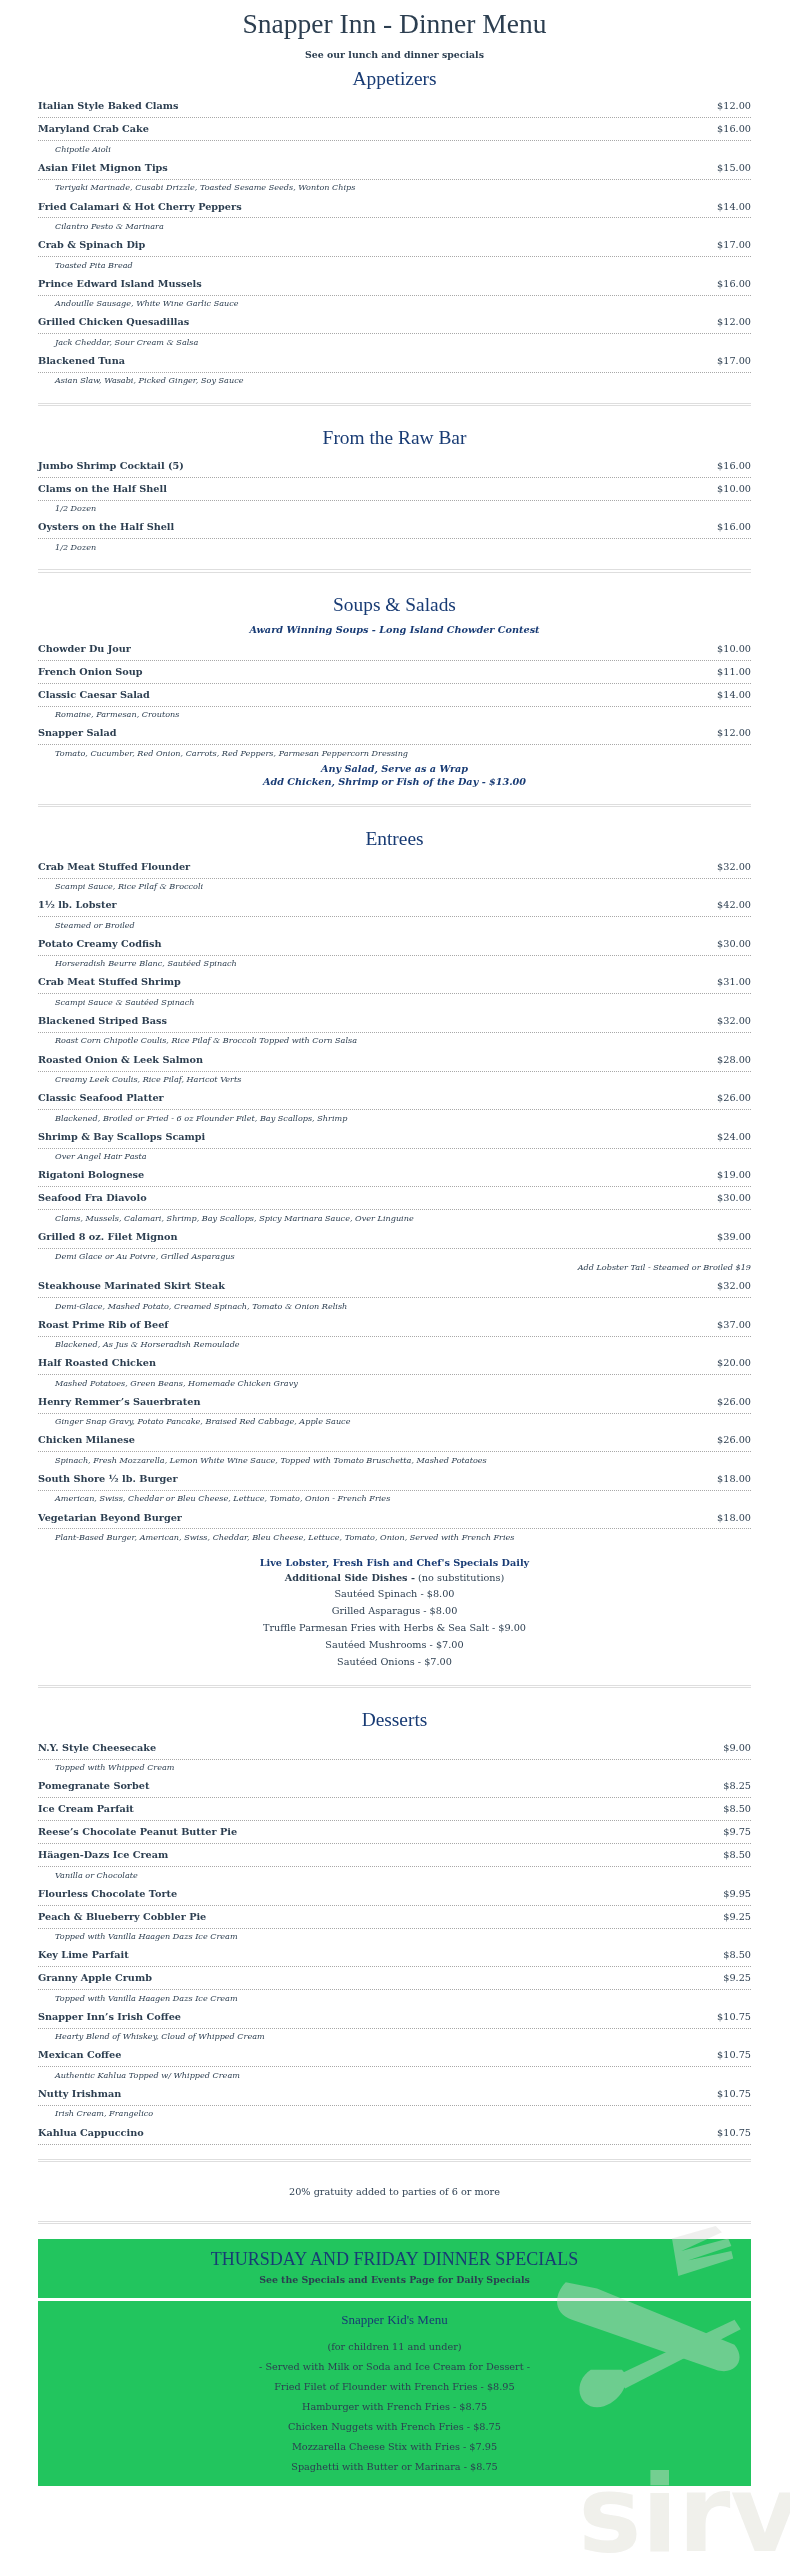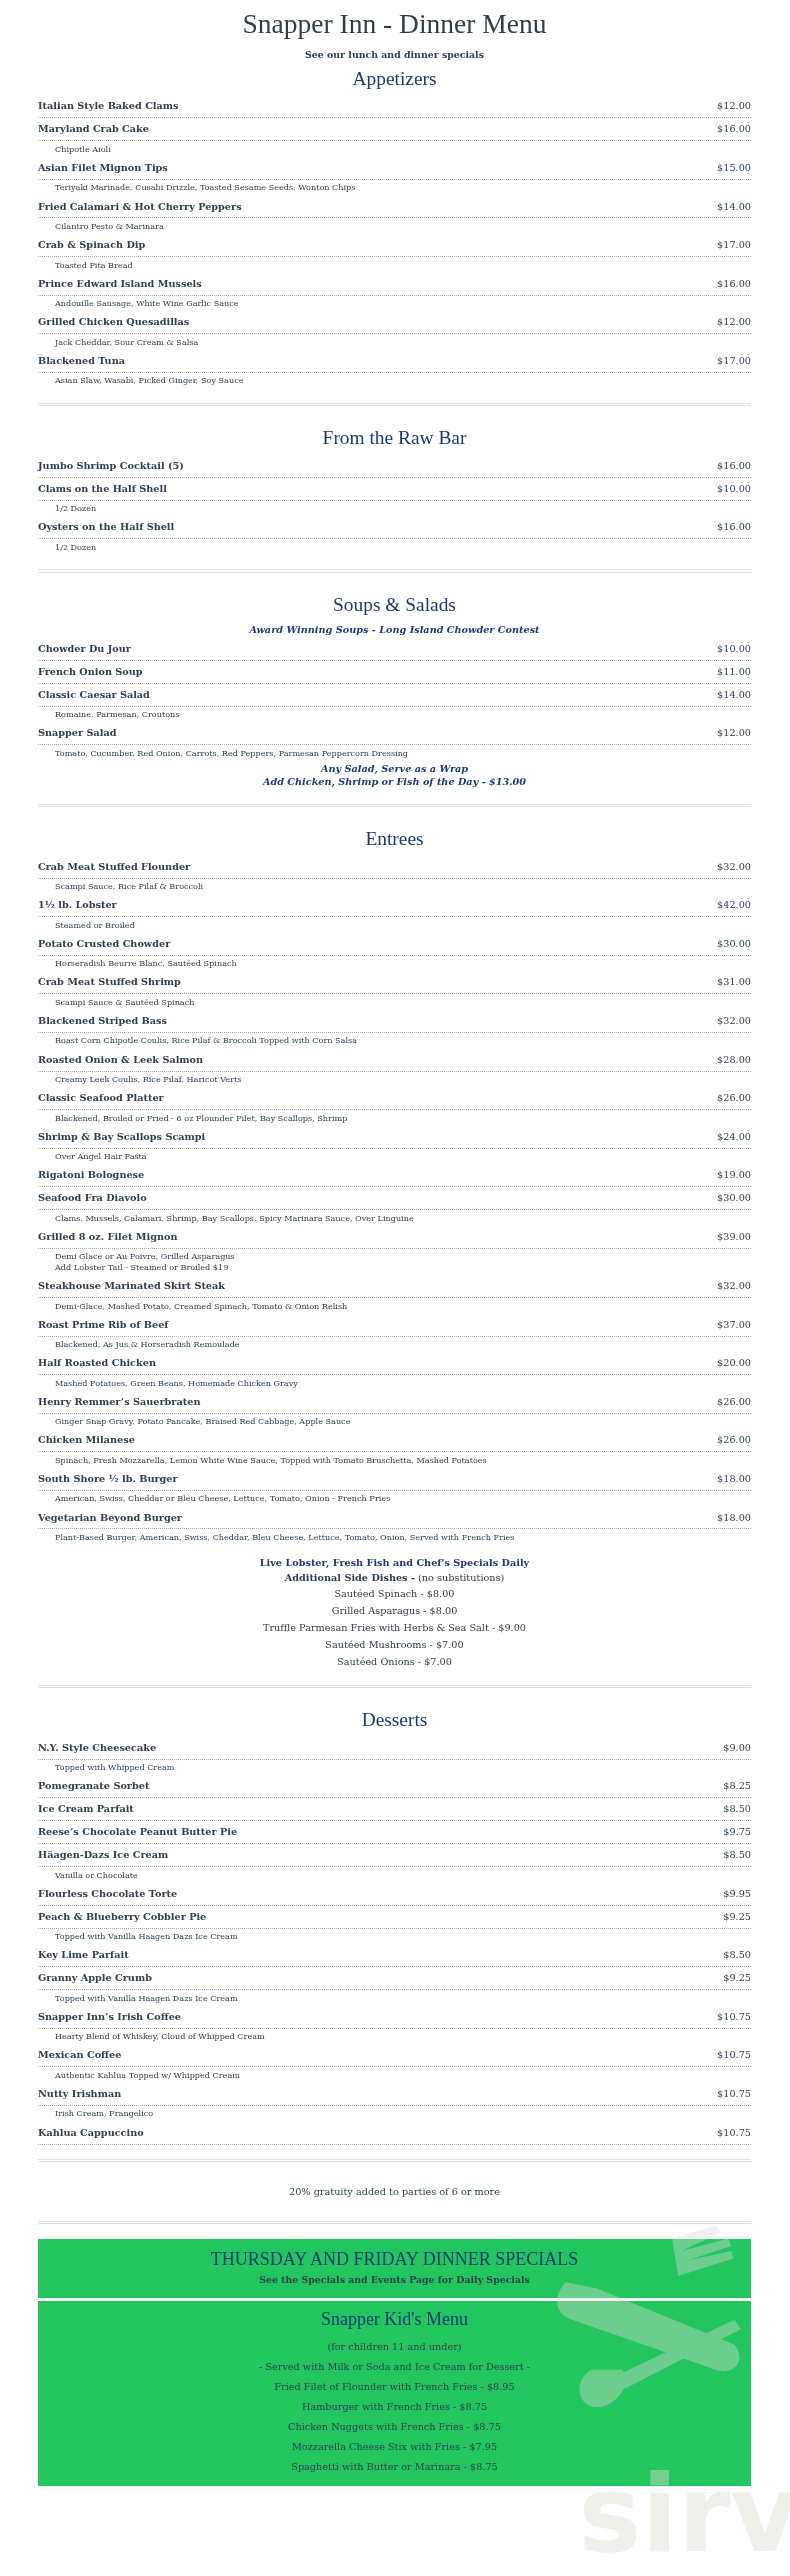--- a/index.html
+++ b/index.html
@@ -30,21 +30,21 @@
     font-size: 9.7px; line-height: 13.8px; margin: 0 0 2.5px;
   }
   .item { margin: 0; }
   .item-row {
     display: flex; justify-content: space-between; align-items: baseline;
     border-bottom: 0.6px dotted #a8a8a8; padding: 3.8px 0 4.4px; line-height: 12.5px;
   }
   .item-name { font-weight: bold; font-size: 9.7px; color: #2c3e50; }
   .item-price { font-size: 9.7px; color: #2c3e50; }
   .item-desc {
-    font-size: 8.1px; color: #2c3e50; padding: 2.5px 0 0 17px; line-height: 10.6px;
+    font-style: italic; font-size: 8.1px; color: #2c3e50; padding: 2.5px 0 0 17px; line-height: 10.6px;
   }
   .item + .item { margin-top: 1.3px; }
   .item.has-desc { padding-bottom: 2.5px; }
   .divider {
     height: 1.3px; border-top: 1.3px solid #dedede; border-bottom: 1.3px solid #dedede;
     margin: 13.8px 0 19px; height: 1.3px;
   }
   .center-note { text-align: center; font-style: italic; font-weight: bold; color: #183b74; font-size: 9.7px; line-height: 13.8px; }
   .extras { text-align: center; margin-top: 11.3px; }
   .extras .live { font-weight: bold; color: #183b74; font-size: 9.7px; line-height: 14.4px; }
@@ -52,21 +52,21 @@
   .extras .sides-head b { font-weight: bold; }
   .extras .side { font-size: 9.7px; line-height: 17px; color: #2c3e50; }
   .gratuity { text-align: center; font-size: 9.7px; line-height: 13.8px; margin: 22.5px 0; color: #2c3e50; }
   .box {
     background: #22c55e; text-align: center; position: relative; z-index: 1;
   }
   .box.specials { padding: 6.3px 0 11.3px; margin-top: 15px; }
   .box.kids { margin-top: 3.1px; padding: 5px 0 8.8px; }
   .box-title { font-family: "Liberation Serif", "DejaVu Serif", serif; font-size: 18px; color: #183b74; line-height: 26px; font-weight: normal; }
   .box-sub { font-weight: bold; font-size: 9.4px; line-height: 15px; color: #2c3e50; }
-  .kids-title { font-family: "Liberation Serif", "DejaVu Serif", serif; font-size: 18px; color: #183b74; line-height: 27.5px; }
+  .kids-title { font-family: "Liberation Serif", "DejaVu Serif", serif; font-size: 13px; color: #183b74; line-height: 27.5px; }
   .kids-line { font-size: 9.7px; line-height: 20px; color: #2c3e50; }
   .kids-line.bold { font-weight: normal; }
   .watermark {
     position: absolute; right: 0; bottom: 0; width: 263px; height: 350px; z-index: 2; pointer-events: none;
     opacity: 0.55;
   }
 </style>
 </head>
 <body>
 
@@ -214,21 +214,21 @@
         </div>
         <div class="item has-desc">
           <div class="item-row">
             <span class="item-name">1½ lb. Lobster</span>
             <span class="item-price">$42.00</span>
           </div>
           <div class="item-desc">Steamed or Broiled</div>
         </div>
         <div class="item has-desc">
           <div class="item-row">
-            <span class="item-name">Potato Crusted Chowder</span>
+            <span class="item-name">Potato Creamy Codfish</span>
             <span class="item-price">$30.00</span>
           </div>
           <div class="item-desc">Horseradish Beurre Blanc, Sautéed Spinach</div>
         </div>
         <div class="item has-desc">
           <div class="item-row">
             <span class="item-name">Crab Meat Stuffed Shrimp</span>
             <span class="item-price">$31.00</span>
           </div>
           <div class="item-desc">Scampi Sauce &amp; Sautéed Spinach</div>
@@ -273,21 +273,21 @@
             <span class="item-price">$30.00</span>
           </div>
           <div class="item-desc">Clams, Mussels, Calamari, Shrimp, Bay Scallops, Spicy Marinara Sauce, Over Linguine</div>
         </div>
         <div class="item has-desc">
           <div class="item-row">
             <span class="item-name">Grilled 8 oz. Filet Mignon</span>
             <span class="item-price">$39.00</span>
           </div>
           <div class="item-desc">Demi Glace or Au Poivre, Grilled Asparagus</div>
-          <div class="item-desc" style="padding-top: 0px;">Add Lobster Tail - Steamed or Broiled $19</div>
+          <div class="item-desc" style="padding-top: 0px; text-align: right;">Add Lobster Tail - Steamed or Broiled $19</div>
         </div>
         <div class="item has-desc">
           <div class="item-row">
             <span class="item-name">Steakhouse Marinated Skirt Steak</span>
             <span class="item-price">$32.00</span>
           </div>
           <div class="item-desc">Demi-Glace, Mashed Potato, Creamed Spinach, Tomato &amp; Onion Relish</div>
         </div>
         <div class="item has-desc">
           <div class="item-row">

